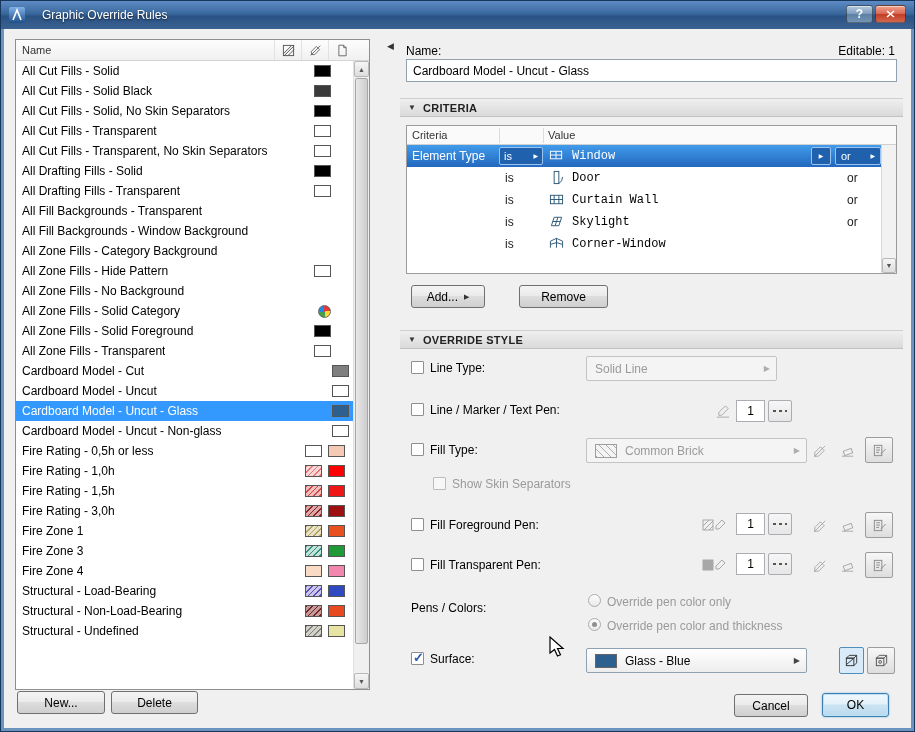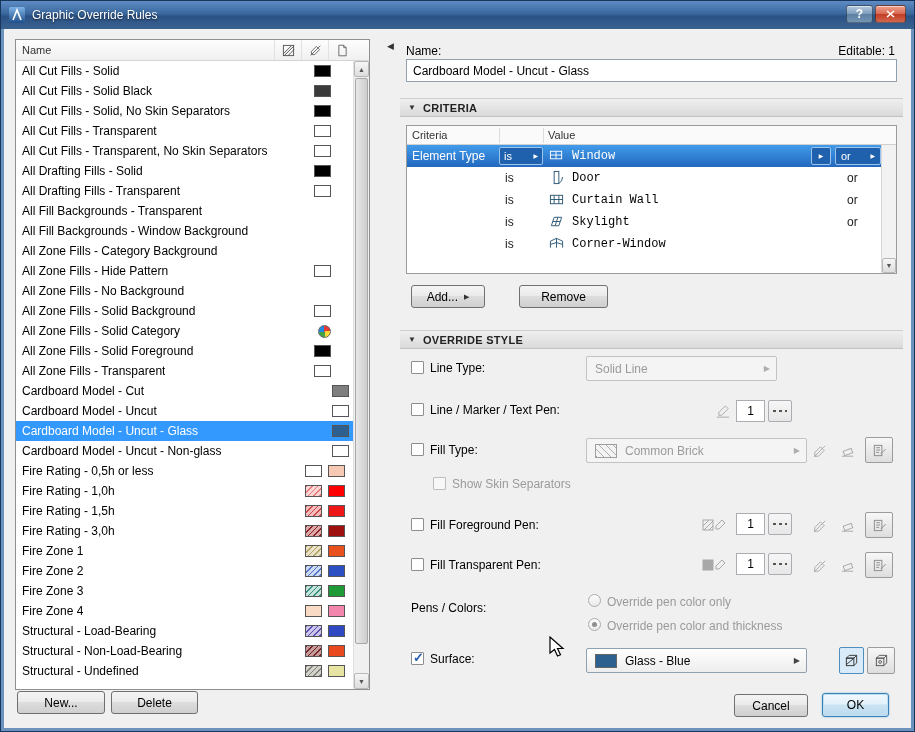--- a/index.html
+++ b/index.html
@@ -7,21 +7,21 @@
   body { font-family:"Liberation Sans", sans-serif; background:#9AA7B5; }
 
   .dialog { position:relative; width:915px; height:732px; background:#F0F0F0;
             border:1px solid #16365C; box-shadow: inset 0 0 0 3px #6B93BE; overflow:hidden; }
 
   
   .titlebar { position:absolute; left:0; top:0; width:100%; height:28px;
               background:linear-gradient(180deg,#5E8BC4 0%, #39689E 45%, #2B5285 55%, #3A6290 100%);
               display:flex; align-items:center; padding:0 8px; }
   .app-icon { width:16px; height:16px; display:inline-flex; }
-  .title { color:#fff; font-size:12px; margin-left:7px; text-shadow:0 1px 2px rgba(0,0,0,.6); }
+  .title { color:#fff; font-size:12px; margin-left:17px; text-shadow:0 1px 2px rgba(0,0,0,.6); }
   .winbtn { position:absolute; top:4px; height:18px; display:flex; align-items:center; justify-content:center;
             border-radius:3px; border:1px solid rgba(20,30,40,.55); color:#fff; font-size:12px; font-weight:bold;
             box-shadow: inset 0 1px 0 rgba(255,255,255,.5); cursor:default; }
   .winbtn.help  { right:41px; width:27px; background:linear-gradient(180deg,#B5CBE0 0%,#7E9CBB 49%,#5C7FA3 51%,#7396B6 100%); }
   .winbtn.close { right:8px;  width:31px; background:linear-gradient(180deg,#F2A38E 0%,#D66753 49%,#C13C22 51%,#D2674F 100%); }
 
   
   .listbox { position:absolute; left:14px; top:38px; width:355px; height:651px;
              background:#fff; border:1px solid #8E8F8F; }
   .list-header { position:relative; height:21px; background:linear-gradient(180deg,#FDFDFD,#F0F0F0);
@@ -247,26 +247,20 @@
           <span class="row-label">All Zone Fills - Hide Pattern</span>
           <span class="swatch-area mid">
             <span class="swatch" style="background: rgb(255, 255, 255);"></span>
           </span>
         </div>
         <div class="list-row">
           <span class="row-label">All Zone Fills - No Background</span>
           <span class="swatch-area mid"></span>
         </div>
         <div class="list-row">
-          <span class="row-label">All Zone Fills - Solid Background</span>
-          <span class="swatch-area mid">
-            <span class="swatch" style="background: rgb(255, 255, 255);"></span>
-          </span>
-        </div>
-        <div class="list-row">
           <span class="row-label">All Zone Fills - Solid Category</span>
           <span class="swatch-area mid">
             <span class="cat-circle"></span>
           </span>
         </div>
         <div class="list-row">
           <span class="row-label">All Zone Fills - Solid Foreground</span>
           <span class="swatch-area mid">
             <span class="swatch" style="background: rgb(0, 0, 0);"></span>
           </span>
@@ -327,27 +321,20 @@
           <span class="swatch-area pair">
             <span class="swatch" style="background: repeating-linear-gradient(135deg, rgb(139, 36, 36) 0px, rgb(139, 36, 36) 1px, rgb(220, 168, 168) 1px, rgb(220, 168, 168) 4px);"></span>
             <span class="swatch" style="background: rgb(158, 16, 16);"></span>
           </span>
         </div>
         <div class="list-row">
           <span class="row-label">Fire Zone 1</span>
           <span class="swatch-area pair">
             <span class="swatch" style="background: repeating-linear-gradient(135deg, rgb(175, 162, 94) 0px, rgb(175, 162, 94) 1px, rgb(233, 226, 200) 1px, rgb(233, 226, 200) 4px);"></span>
             <span class="swatch" style="background: rgb(232, 81, 30);"></span>
-          </span>
-        </div>
-        <div class="list-row">
-          <span class="row-label">Fire Zone 2</span>
-          <span class="swatch-area pair">
-            <span class="swatch" style="background: repeating-linear-gradient(135deg, rgb(85, 116, 200) 0px, rgb(85, 116, 200) 1px, rgb(203, 217, 242) 1px, rgb(203, 217, 242) 4px);"></span>
-            <span class="swatch" style="background: rgb(45, 79, 196);"></span>
           </span>
         </div>
         <div class="list-row">
           <span class="row-label">Fire Zone 3</span>
           <span class="swatch-area pair">
             <span class="swatch" style="background: repeating-linear-gradient(135deg, rgb(53, 145, 127) 0px, rgb(53, 145, 127) 1px, rgb(196, 226, 218) 1px, rgb(196, 226, 218) 4px);"></span>
             <span class="swatch" style="background: rgb(31, 154, 55);"></span>
           </span>
         </div>
         <div class="list-row">

